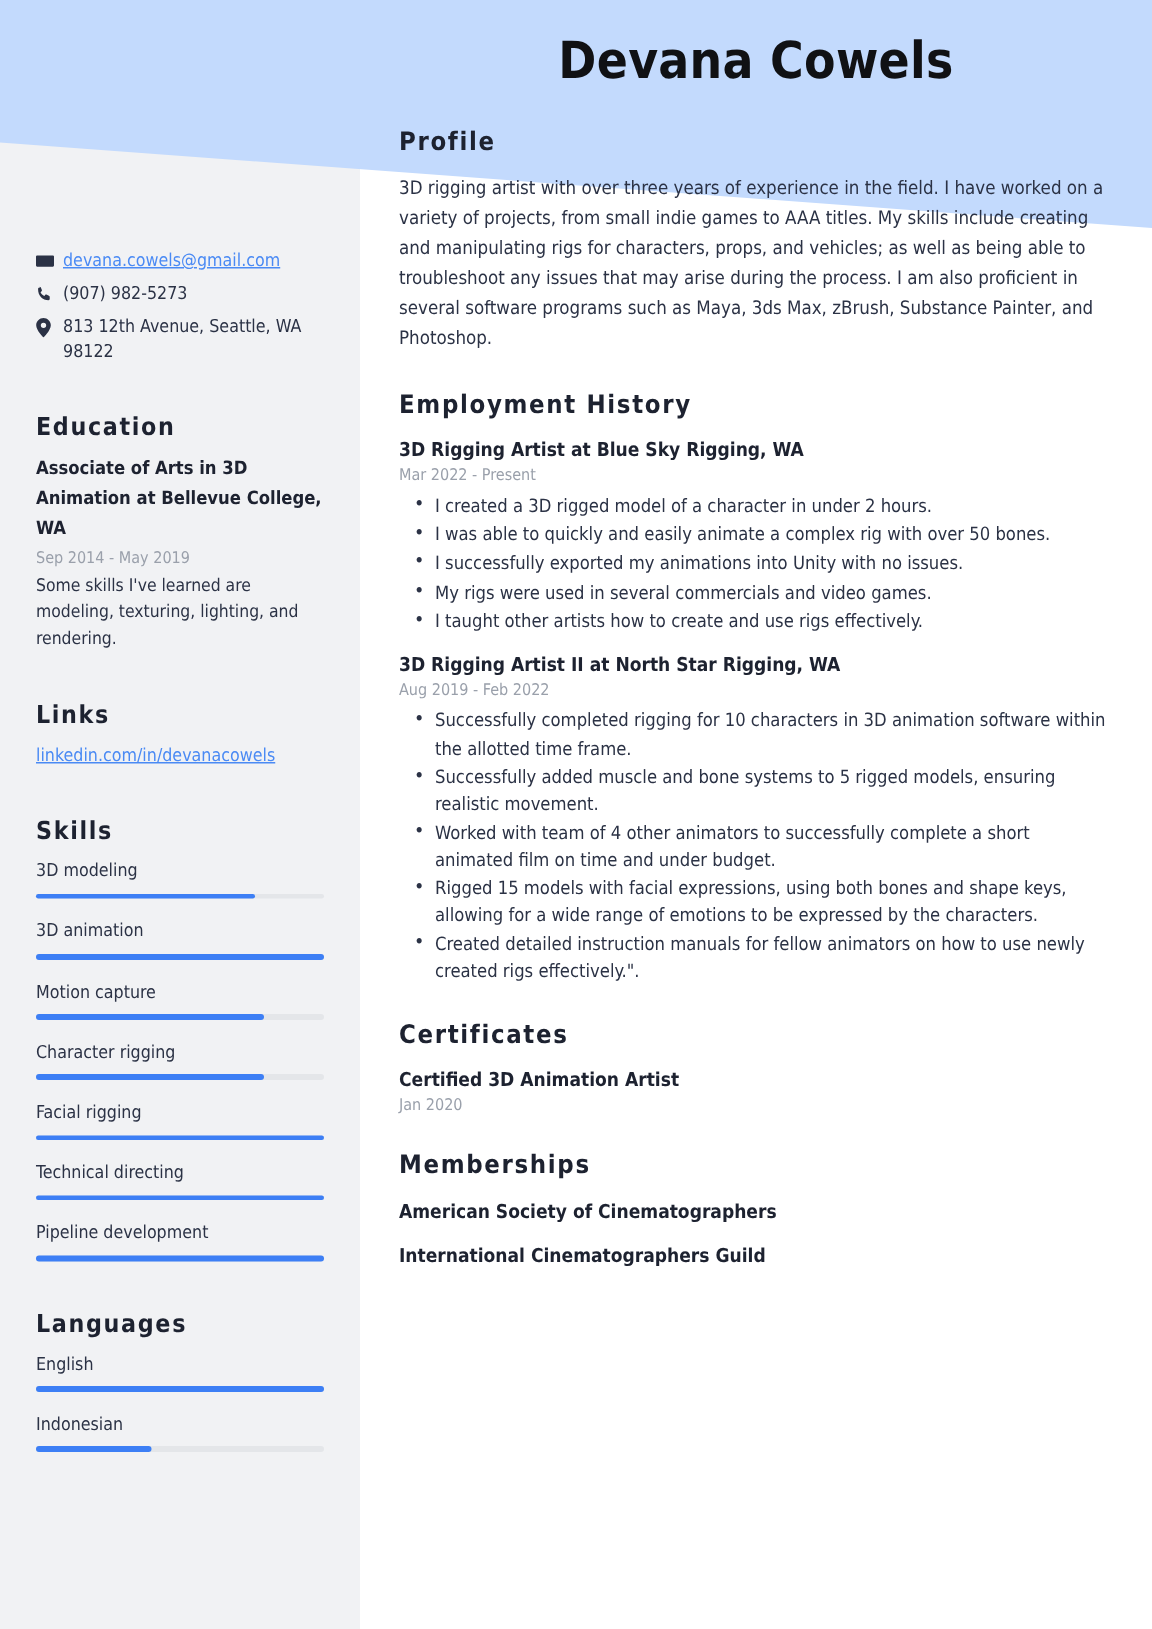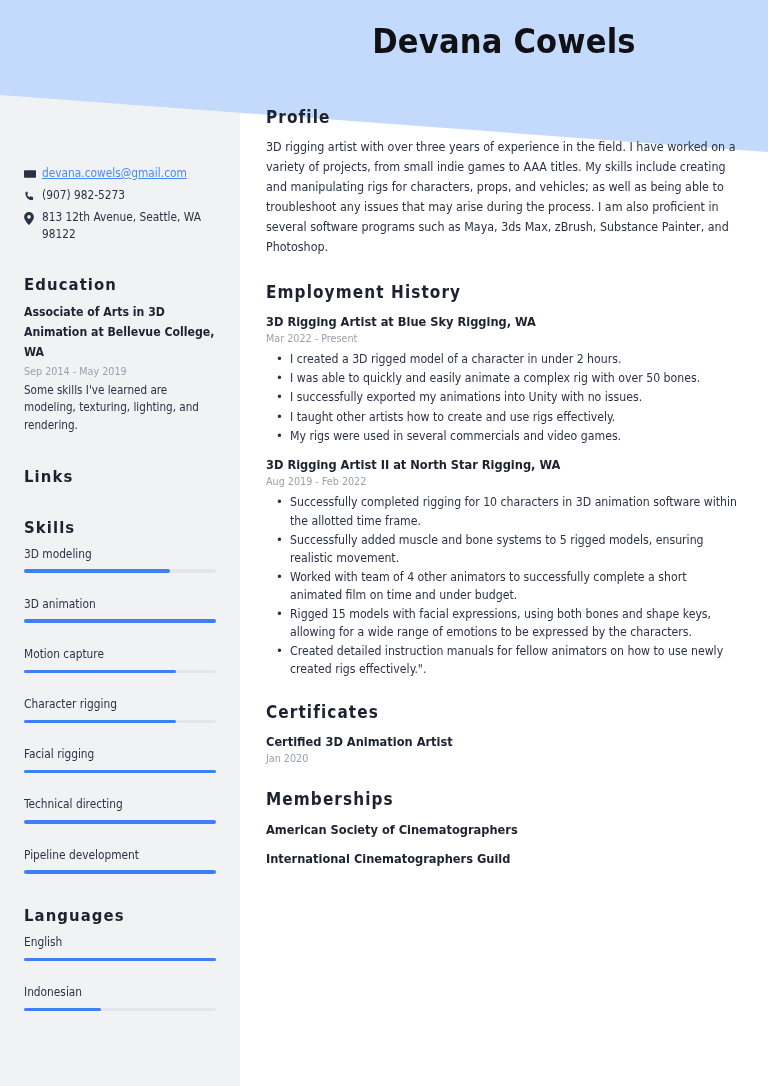--- a/index.html
+++ b/index.html
@@ -53,30 +53,30 @@
   .side-h {
     font-size:16.5px; font-weight:700; letter-spacing:1.1px;
     color:#1d2230; margin:32px 0 9px 0;
   }
   .edu-title { font-size:12.2px; font-weight:700; line-height:1.62; color:#1d2230; }
   .edu-date  { font-size:10.7px; color:#9aa0ab; margin-top:1px; line-height:1.5; }
   .edu-desc  { font-size:11.6px; line-height:1.52; color:#2b3245; margin-top:2px; }
 
   .link-a { font-size:11.8px; color:#4a8af4; text-decoration:underline; display:block; line-height:1.5; }
 
-  .skill { margin-bottom:23px; }
+  .skill { margin-bottom:13px; }
   .skill:first-of-type { margin-top:2px; }
   .skill-label { font-size:11.8px; color:#2b3245; line-height:1.5; margin-bottom:6px; }
   .bar { position:relative; width:100%; height:3.5px; background:#e4e6e9; border-radius:2px; }
   .bar-fill { position:absolute; left:0; top:0; height:3.5px; background:#3d7ff5; border-radius:2px; }
 
   
   .main {
     position:absolute; z-index:4; left:240px; top:0;
-    width:528px; padding:107px 28px 0 26px;
+    width:528px; padding:85px 28px 0 26px;
   }
   .main-h {
     font-size:17px; font-weight:700; letter-spacing:1.1px;
     color:#1d2230; margin-bottom:10px;
   }
   .para { font-size:12.4px; line-height:1.62; color:#2b3245; }
 
   .block { margin-top:24px; }
   .entry { margin-top:11px; }
   .entry:first-child { margin-top:0; }
@@ -148,20 +148,21 @@
     </ul>
 
     <div class="side-h">Education</div>
     <div>
       <div class="edu-title">Associate of Arts in 3D Animation at Bellevue College, WA</div>
       <div class="edu-date">Sep 2014 - May 2019</div>
       <div class="edu-desc">Some skills I've learned are modeling, texturing, lighting, and rendering.</div>
     </div>
 
     <div class="side-h">Links</div>
+    <a class="link-a" href="#">linkedin.com/in/devanacowels</a>
 
     <div class="side-h">Skills</div>
     <div>
       <div class="skill">
         <div class="skill-label">3D modeling</div>
         <div class="bar">
             <div class="bar-fill" style="width: 76%;"></div>
           </div>
       </div>
       <div class="skill">
@@ -229,22 +230,22 @@
     <div class="block">
       <div class="main-h">Employment History</div>
 
       <div class="entry">
         <div class="entry-title">3D Rigging Artist at Blue Sky Rigging, WA</div>
         <div class="entry-date">Mar 2022 - Present</div>
         <ul class="bullets">
           <li>I created a 3D rigged model of a character in under 2 hours.</li>
           <li>I was able to quickly and easily animate a complex rig with over 50 bones.</li>
           <li>I successfully exported my animations into Unity with no issues.</li>
+          <li>My rigs were used in several commercials and video games.</li>
           <li>I taught other artists how to create and use rigs effectively.</li>
-          <li>My rigs were used in several commercials and video games.</li>
         </ul>
       </div>
 
       <div class="entry">
         <div class="entry-title">3D Rigging Artist II at North Star Rigging, WA</div>
         <div class="entry-date">Aug 2019 - Feb 2022</div>
         <ul class="bullets">
           <li>Successfully completed rigging for 10 characters in 3D animation software within the allotted time frame.</li>
           <li>Successfully added muscle and bone systems to 5 rigged models, ensuring realistic movement.</li>
           <li>Worked with team of 4 other animators to successfully complete a short animated film on time and under budget.</li>

